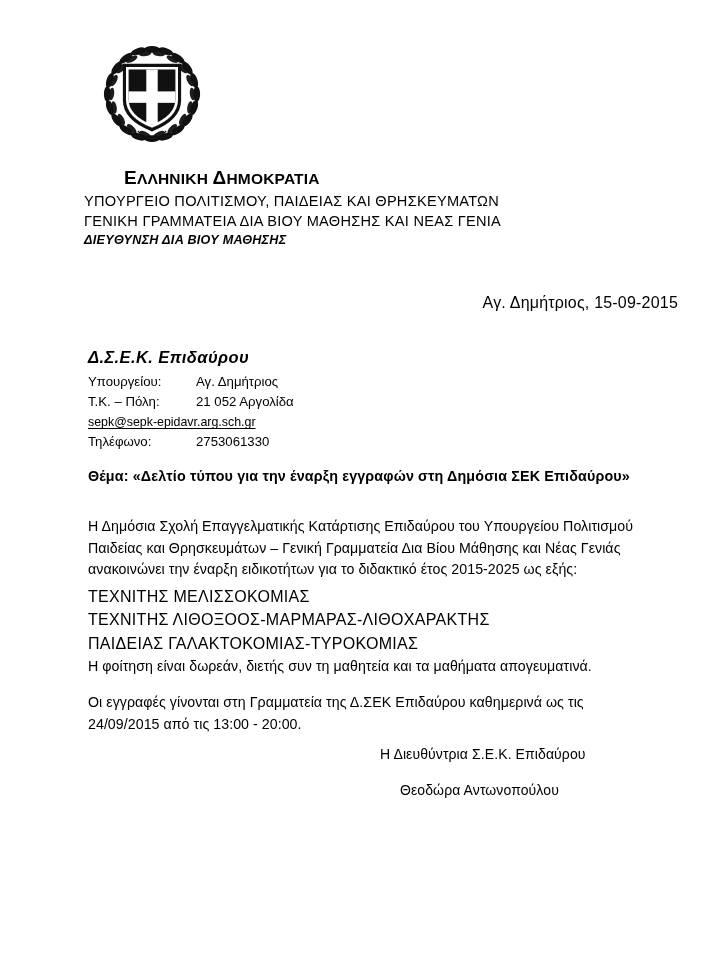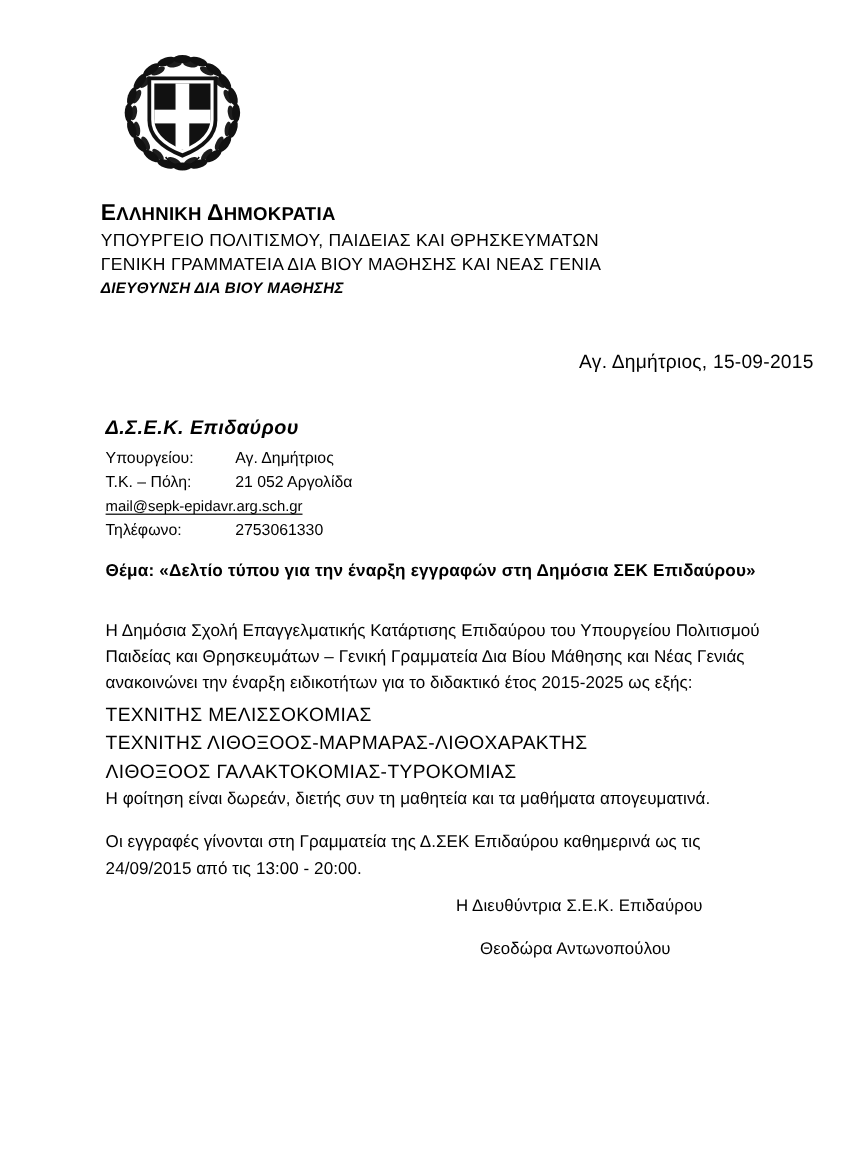--- a/index.html
+++ b/index.html
@@ -42,20 +42,21 @@
     width: 560px;
   }
   .lh-line {
     line-height: 1.38;
     white-space: nowrap;
   }
   .lh-1 {
     font-size: 15.5px;
     font-weight: bold;
     letter-spacing: 0.2px;
+    margin-left: 40px;
   }
   .lh-1 .cap { font-size: 19px; }
   .lh-2, .lh-3 {
     font-size: 14.6px;
     font-weight: normal;
     letter-spacing: 0.25px;
   }
   .lh-4 {
     font-size: 12.6px;
     font-style: italic;
@@ -246,37 +247,37 @@
       <span class="addr-label">Υπουργείου:</span>
       <span class="addr-value">Αγ. Δημήτριος</span>
     </div>
 
     <div class="addr-row">
       <span class="addr-label">Τ.Κ. – Πόλη:</span>
       <span class="addr-value">21 052 Αργολίδα</span>
     </div>
 
     <div class="addr-mail-row">
-      <span class="addr-mail">mail@sepk-epidavr.arg.sch.gr</span>
+      <span class="addr-mail">sepk@sepk-epidavr.arg.sch.gr</span>
     </div>
 
     <div class="addr-row">
       <span class="addr-label">Τηλέφωνο:</span>
       <span class="addr-value">2753061330</span>
     </div>
   </div>
 
   <div class="subject">Θέμα: «Δελτίο τύπου για την έναρξη εγγραφών στη Δημόσια ΣΕΚ Επιδαύρου»</div>
 
   <div class="body-para p-intro">Η  Δημόσια Σχολή Επαγγελματικής Κατάρτισης  Επιδαύρου του Υπουργείου Πολιτισμού Παιδείας και Θρησκευμάτων – Γενική Γραμματεία Δια Βίου Μάθησης και Νέας Γενιάς ανακοινώνει την έναρξη ειδικοτήτων για το διδακτικό έτος 2015-2025 ως εξής:</div>
 
   <div class="spec-list">
     <div class="spec-item">ΤΕΧΝΙΤΗΣ ΜΕΛΙΣΣΟΚΟΜΙΑΣ</div>
     <div class="spec-item">ΤΕΧΝΙΤΗΣ ΛΙΘΟΞΟΟΣ-ΜΑΡΜΑΡΑΣ-ΛΙΘΟΧΑΡΑΚΤΗΣ</div>
-    <div class="spec-item">ΛΙΘΟΞΟΟΣ ΓΑΛΑΚΤΟΚΟΜΙΑΣ-ΤΥΡΟΚΟΜΙΑΣ</div>
+    <div class="spec-item">ΠΑΙΔΕΙΑΣ ΓΑΛΑΚΤΟΚΟΜΙΑΣ-ΤΥΡΟΚΟΜΙΑΣ</div>
   </div>
 
   <div class="body-para p-free">Η φοίτηση είναι δωρεάν, διετής συν τη μαθητεία και τα μαθήματα απογευματινά.</div>
 
   <div class="body-para p-reg">Οι  εγγραφές γίνονται στη Γραμματεία της  Δ.ΣΕΚ Επιδαύρου καθημερινά ως τις 24/09/2015 από τις  13:00 - 20:00.</div>
 
   <div class="sig-1">Η Διευθύντρια  Σ.Ε.Κ. Επιδαύρου</div>
   <div class="sig-2">Θεοδώρα Αντωνοπούλου</div>
 
 </div>

